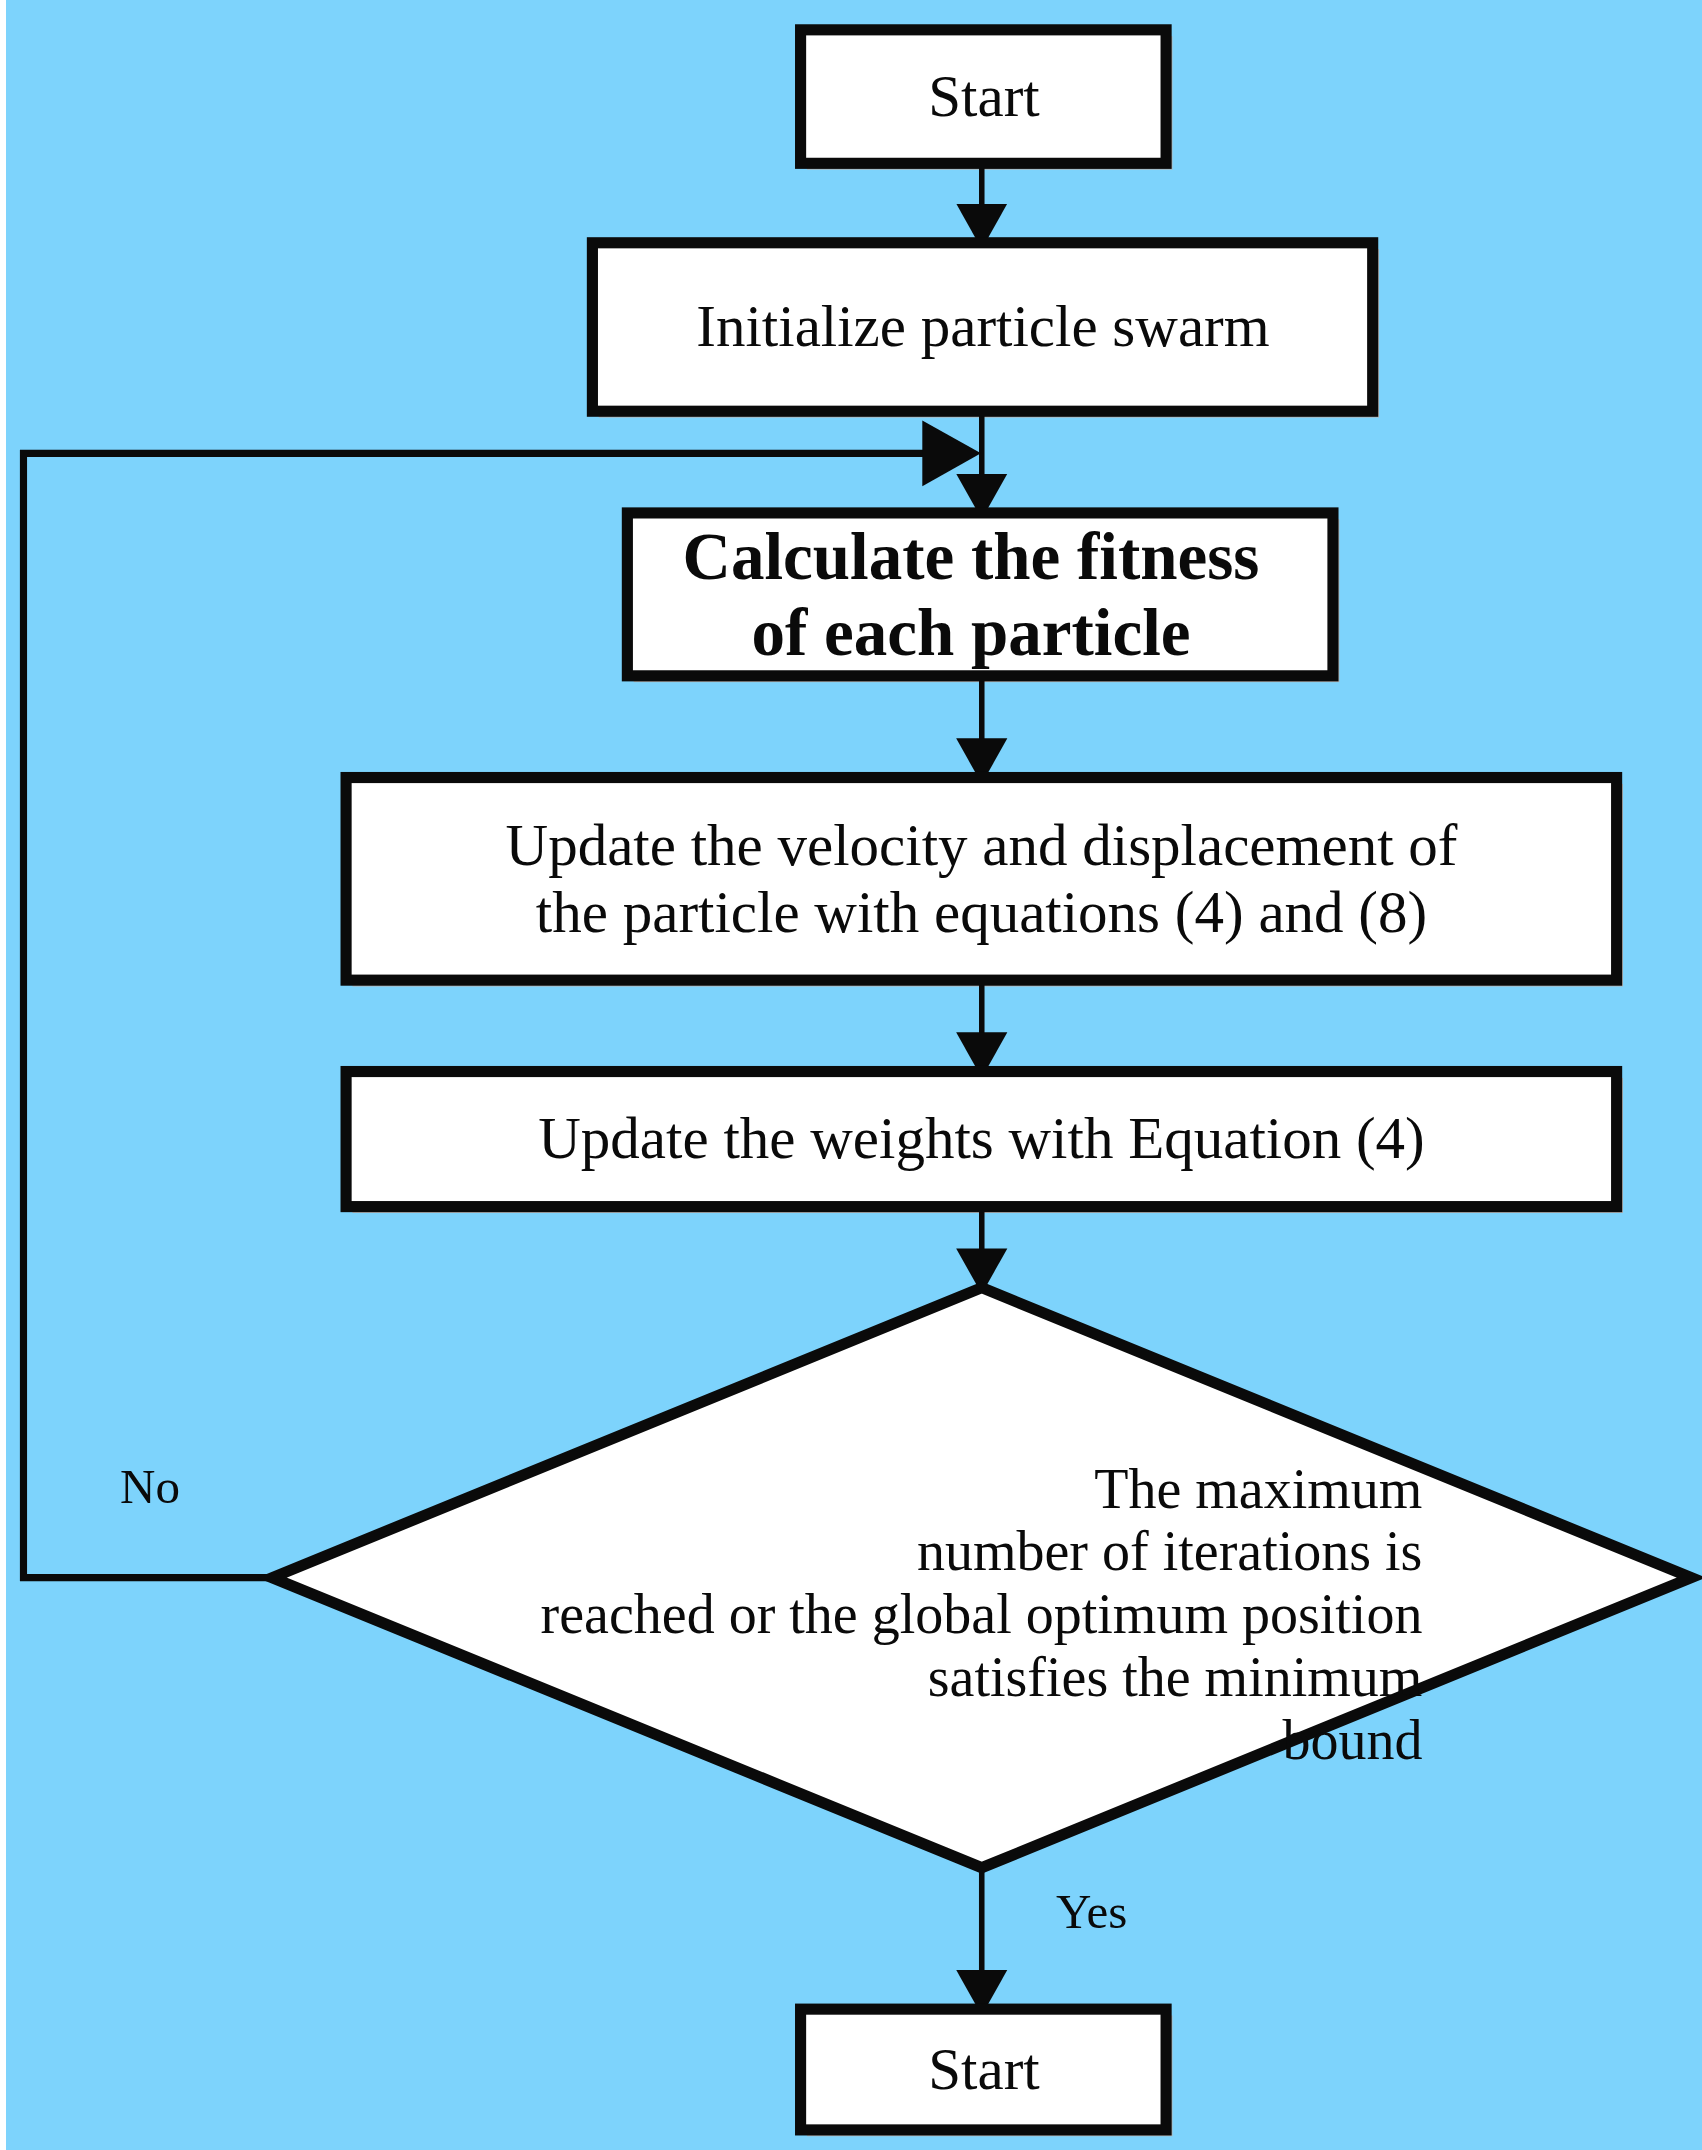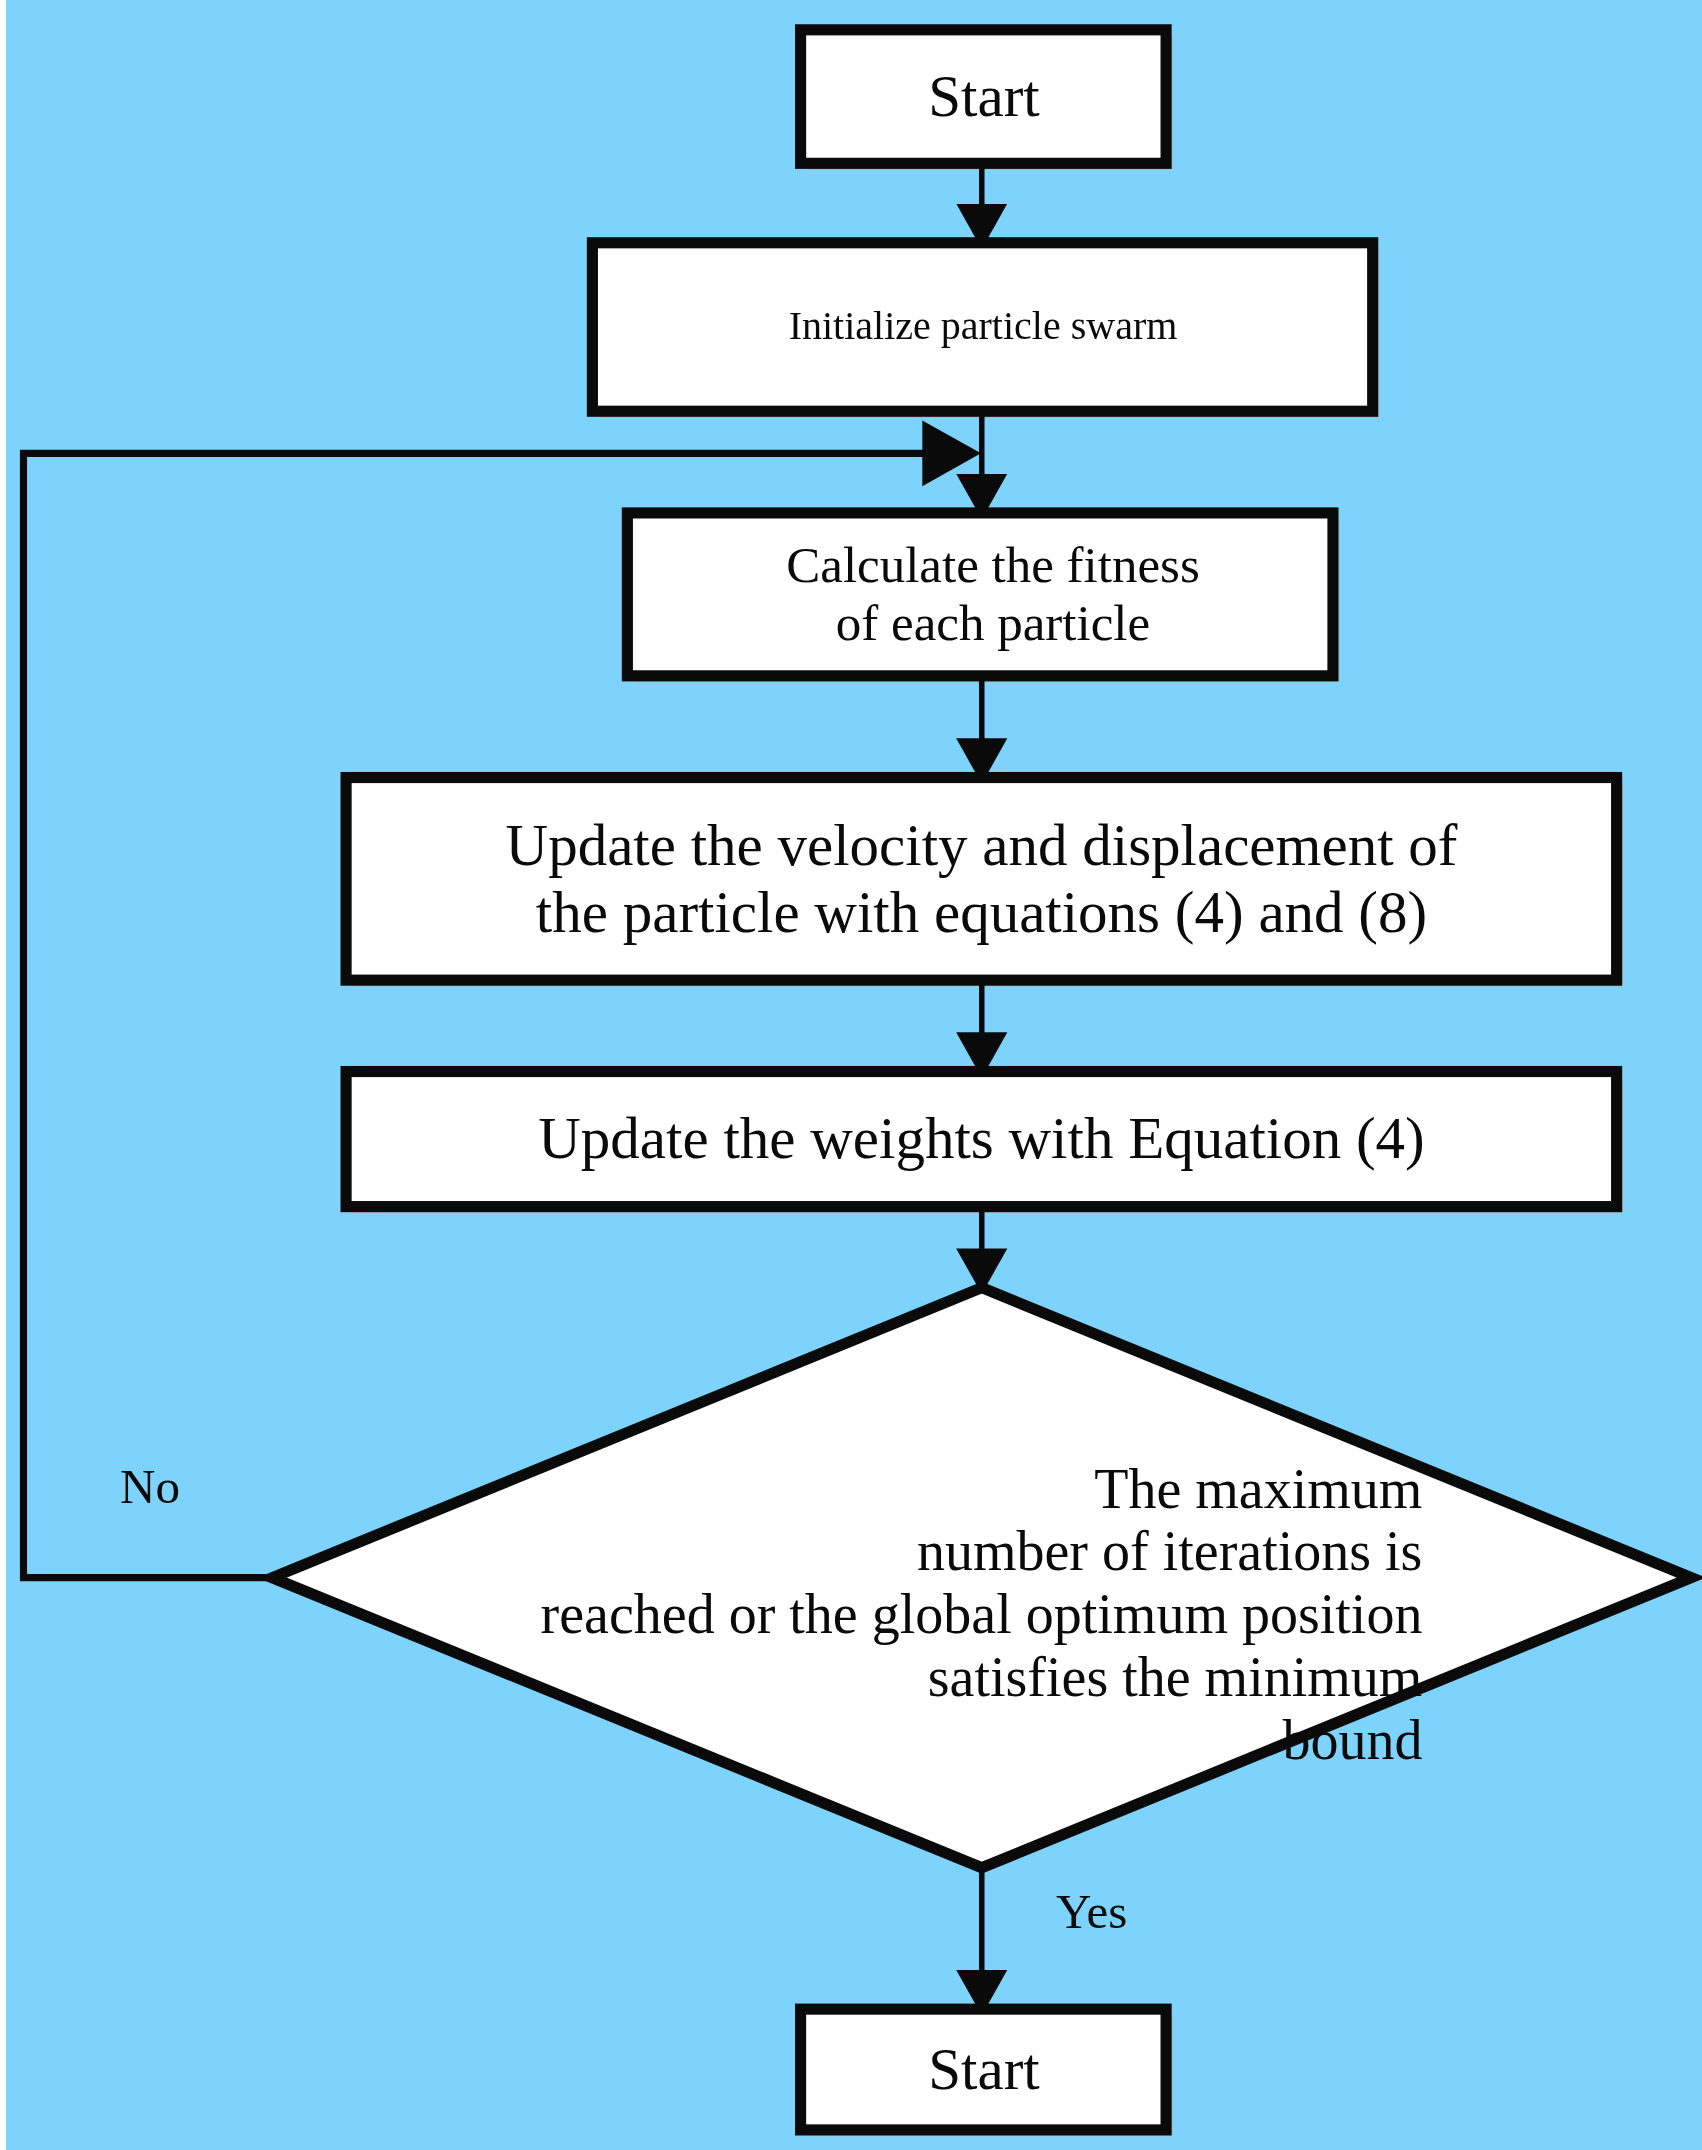--- a/index.html
+++ b/index.html
@@ -84,23 +84,23 @@
       <rect x="782" y="645" width="888" height="205" stroke-width="14"></rect>
       <rect x="428" y="978" width="1599" height="255" stroke-width="14"></rect>
       <rect x="428" y="1348" width="1599" height="170" stroke-width="14"></rect>
       <polygon points="1228,1620 2121,1985 1228,2350 335,1985" stroke-width="14" stroke-linejoin="miter"></polygon>
       <rect x="1000" y="2528" width="460" height="152" stroke-width="14"></rect>
     </g>
   </svg>
 
   <div class="node-text" style="left:795px; top:29px; width:366px; height:134px; font-size:59px;">Start</div>
 
-  <div class="node-text" style="left:587px; top:242px; width:780px; height:168px; font-size:40px;">Initialize particle swarm</div>
+  <div class="node-text" style="left:587px; top:242px; width:780px; height:168px; font-size:59px;">Initialize particle swarm</div>
 
-  <div class="node-text" style="left:634px; top:513px; width:706px; height:163px; font-size:51px;">Calculate the fitness
+  <div class="node-text" style="left:612px; top:513px; width:706px; height:163px; font-size:67px;font-weight:bold;">Calculate the fitness
 of each particle</div>
 
   <div class="node-text" style="left:340px; top:777px; width:1271px; height:203px; font-size:59px;">Update the velocity and displacement of
 the particle with equations (4) and (8)</div>
 
   <div class="node-text" style="left:340px; top:1071px; width:1271px; height:135px; font-size:59px;">Update the weights with Equation (4)</div>
 
   <div class="node-text" style="left:266px; top:1388px; width:1419px; height:453px; font-size:56px;text-align:right;">The maximum
 number of iterations is
 reached or the global optimum position

